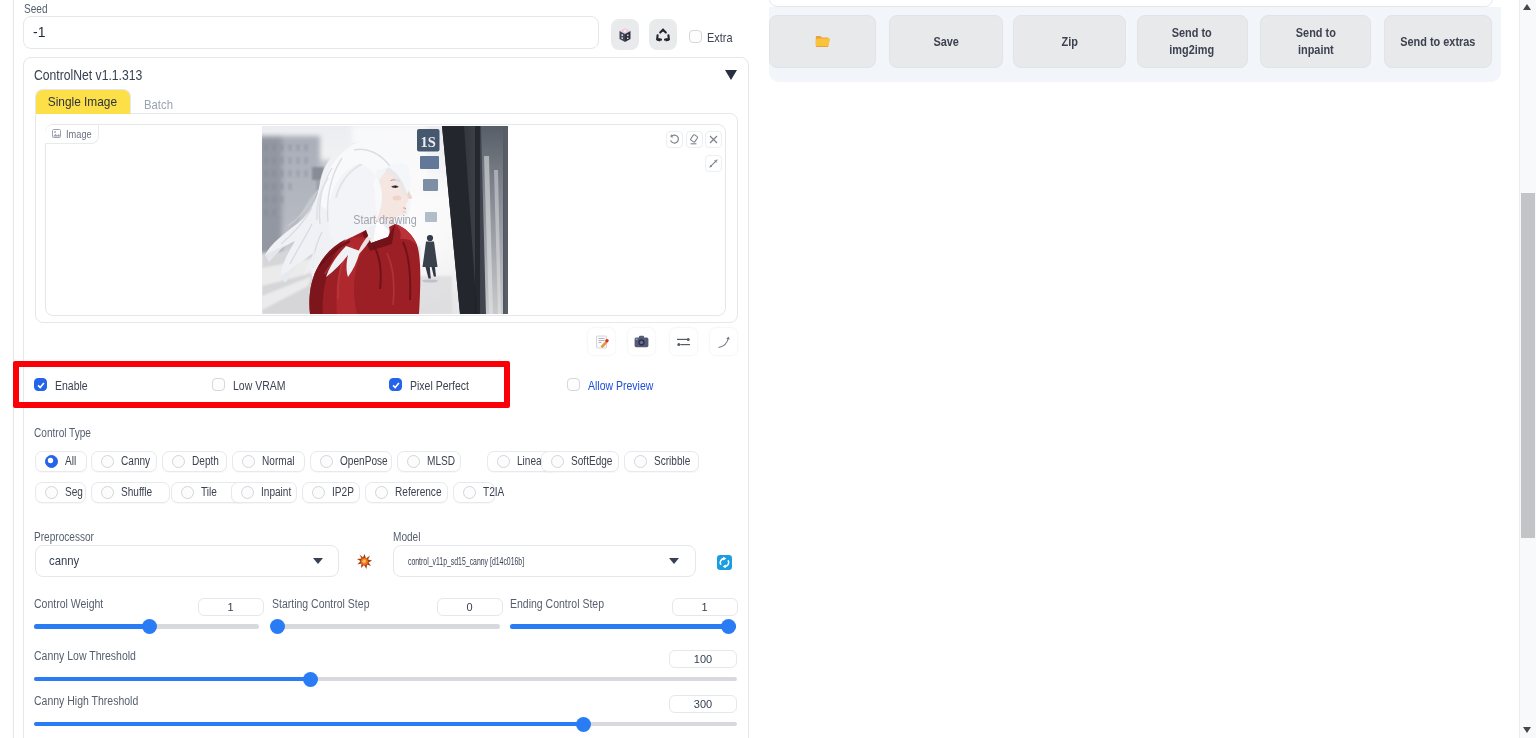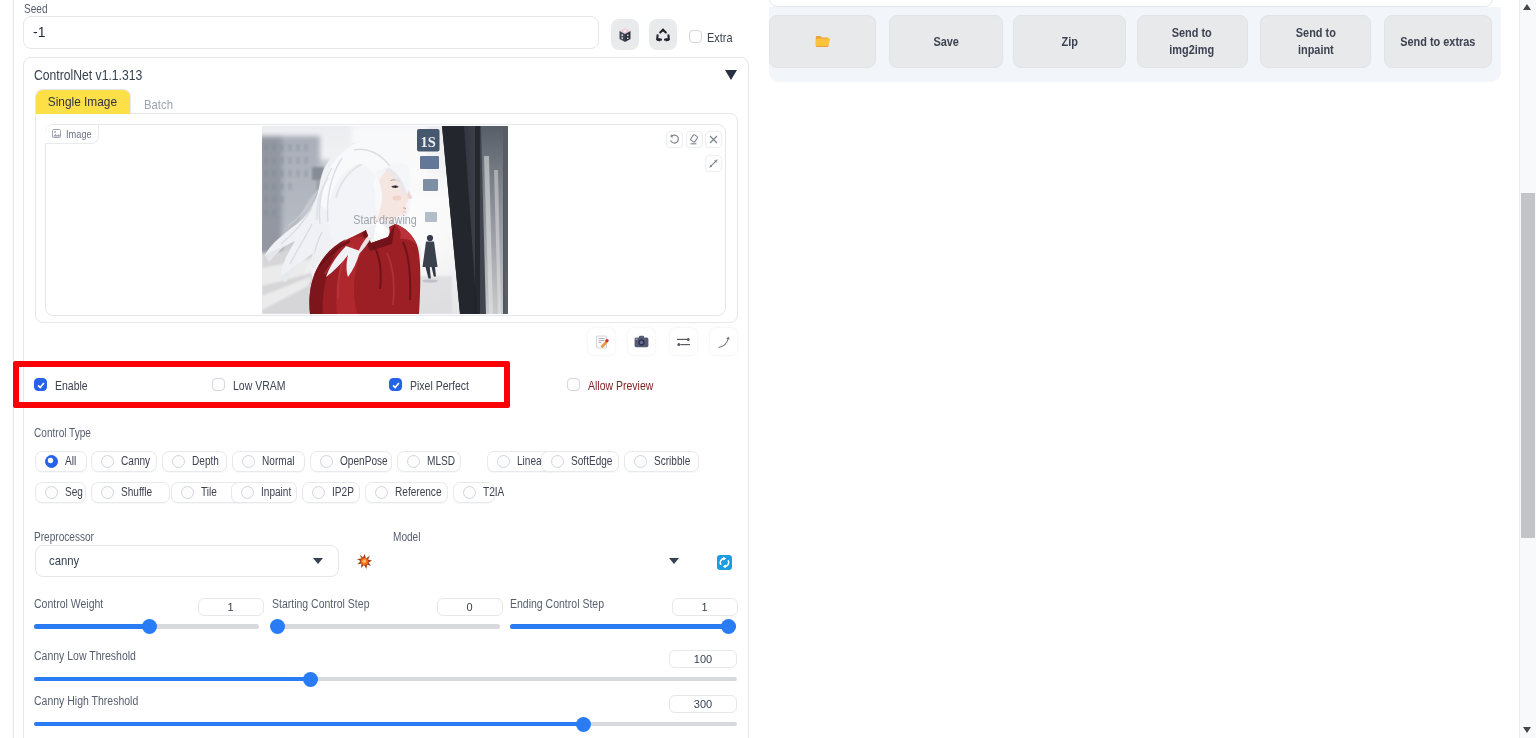--- a/index.html
+++ b/index.html
@@ -46,21 +46,21 @@
 #eb4{left:710px;top:328px}
 
 #redbox{left:13px;top:361px;width:497px;height:47px;border:6.5px solid #fb0007;border-radius:2px}
 #ck1{left:34px;top:378px}
 #ck1l{left:55px;top:379px;font-size:12.5px;color:#3c4250}
 #ck2{left:211.5px;top:378px}
 #ck2l{left:232.5px;top:379px;font-size:12.5px;color:#3c4250}
 #ck3{left:389px;top:378px}
 #ck3l{left:410px;top:379px;font-size:12.5px;color:#3c4250}
 #ck4{left:566.5px;top:378px}
-#ck4l{left:587.5px;top:379px;font-size:12.5px;color:#7f1d1d}
+#ck4l{left:587.5px;top:379px;font-size:12.5px;color:#1d4ed8}
 
 #ctlbl{left:34px;top:426px;font-size:12px;color:#565f6e}
 .chip{position:absolute;height:21.5px;border:1px solid #e7e9ec;border-radius:7px;background:#fff;box-shadow:0 1px 1px rgba(0,0,0,.03);display:flex;align-items:center;font-size:12px;color:#3c4250}
 .rad{width:13px;height:13px;border-radius:50%;border:1.3px solid #d2d5da;background:#fcfcfd;margin:0 7px 0 9px;flex:none}
 .rad.sel{background:#2563eb;border-color:#2563eb;position:relative}
 .rad.sel:after{content:"";position:absolute;left:3.7px;top:3.7px;width:3px;height:3px;border-radius:50%;background:#fff;box-shadow:0 0 0 1.2px #fff}
 
 #pplbl{left:34px;top:530px;font-size:12px;color:#565f6e}
 #mdlbl{left:393px;top:530px;font-size:12px;color:#565f6e}
 .drop{position:absolute;border:1px solid #e5e7eb;border-radius:8px;background:#fff;display:flex;align-items:center;font-size:13.5px;color:#374151}
@@ -474,20 +474,23 @@
   <div id="mdlbl" class="abs"><span class="sx">Model</span></div>
   <div id="ppdrop" class="drop">
       <span class="sx">canny</span>
     </div>
   <div class="caret" style="left:313px;top:558px"></div>
   <div class="abs" style="left:357px;top:554px"><svg width="15" height="15" viewBox="0 0 15 15">
         <polygon points="7.5,0 9,4.5 13,1.5 11,5.5 15,6.5 11.5,8.5 14,12 10,10.5 9.5,15 7,11 4,14 4.5,9.5 0.5,10.5 3.5,7 0,5 4.5,4.5 2.5,0.5 6,3.5" fill="#a63b10"></polygon>
         <circle cx="7.5" cy="7.5" r="3.4" fill="#f97316"></circle>
         <circle cx="7.2" cy="7.2" r="1.8" fill="#fdc26a"></circle>
       </svg></div>
+  <div id="mddrop" class="drop">
+      <span style="display:inline-block;transform:scaleX(0.60);transform-origin:0 50%;font-size:11.5px;white-space:nowrap">control_v11p_sd15_canny [d14c016b]</span>
+    </div>
   <div class="caret" style="left:669px;top:558px"></div>
   <div class="abs" style="left:716.5px;top:555px"><svg width="15" height="15" viewBox="0 0 15 15">
         <rect x="0" y="0" width="15" height="15" rx="3.2" fill="#1b9de2"></rect>
         <g stroke="#fff" stroke-width="1.6" fill="none">
           <path d="M4 9.8 A 3.9 3.9 0 0 1 7.5 3.6"></path>
           <path d="M11 5.2 A 3.9 3.9 0 0 1 7.5 11.4"></path>
         </g>
         <path d="M6.2 1.8 L9.4 3.6 L6.2 5.4 Z" fill="#fff"></path>
         <path d="M8.8 9.6 L5.6 11.4 L8.8 13.2 Z" fill="#fff"></path>
       </svg></div>

